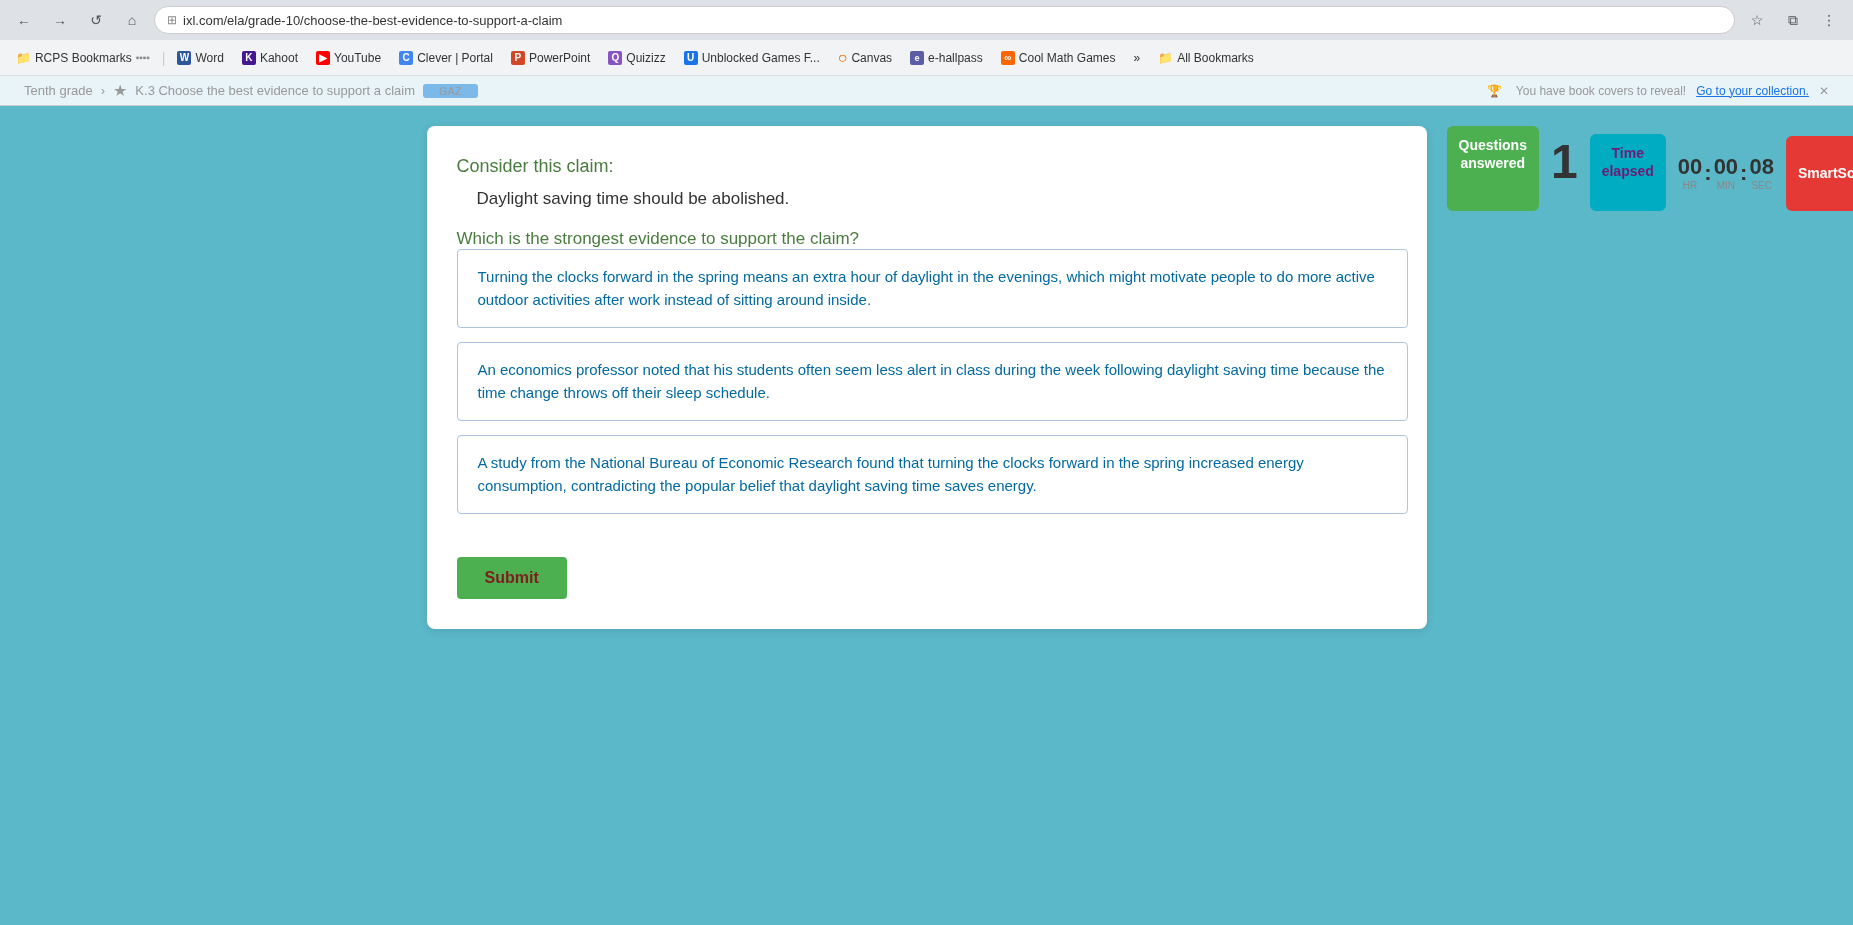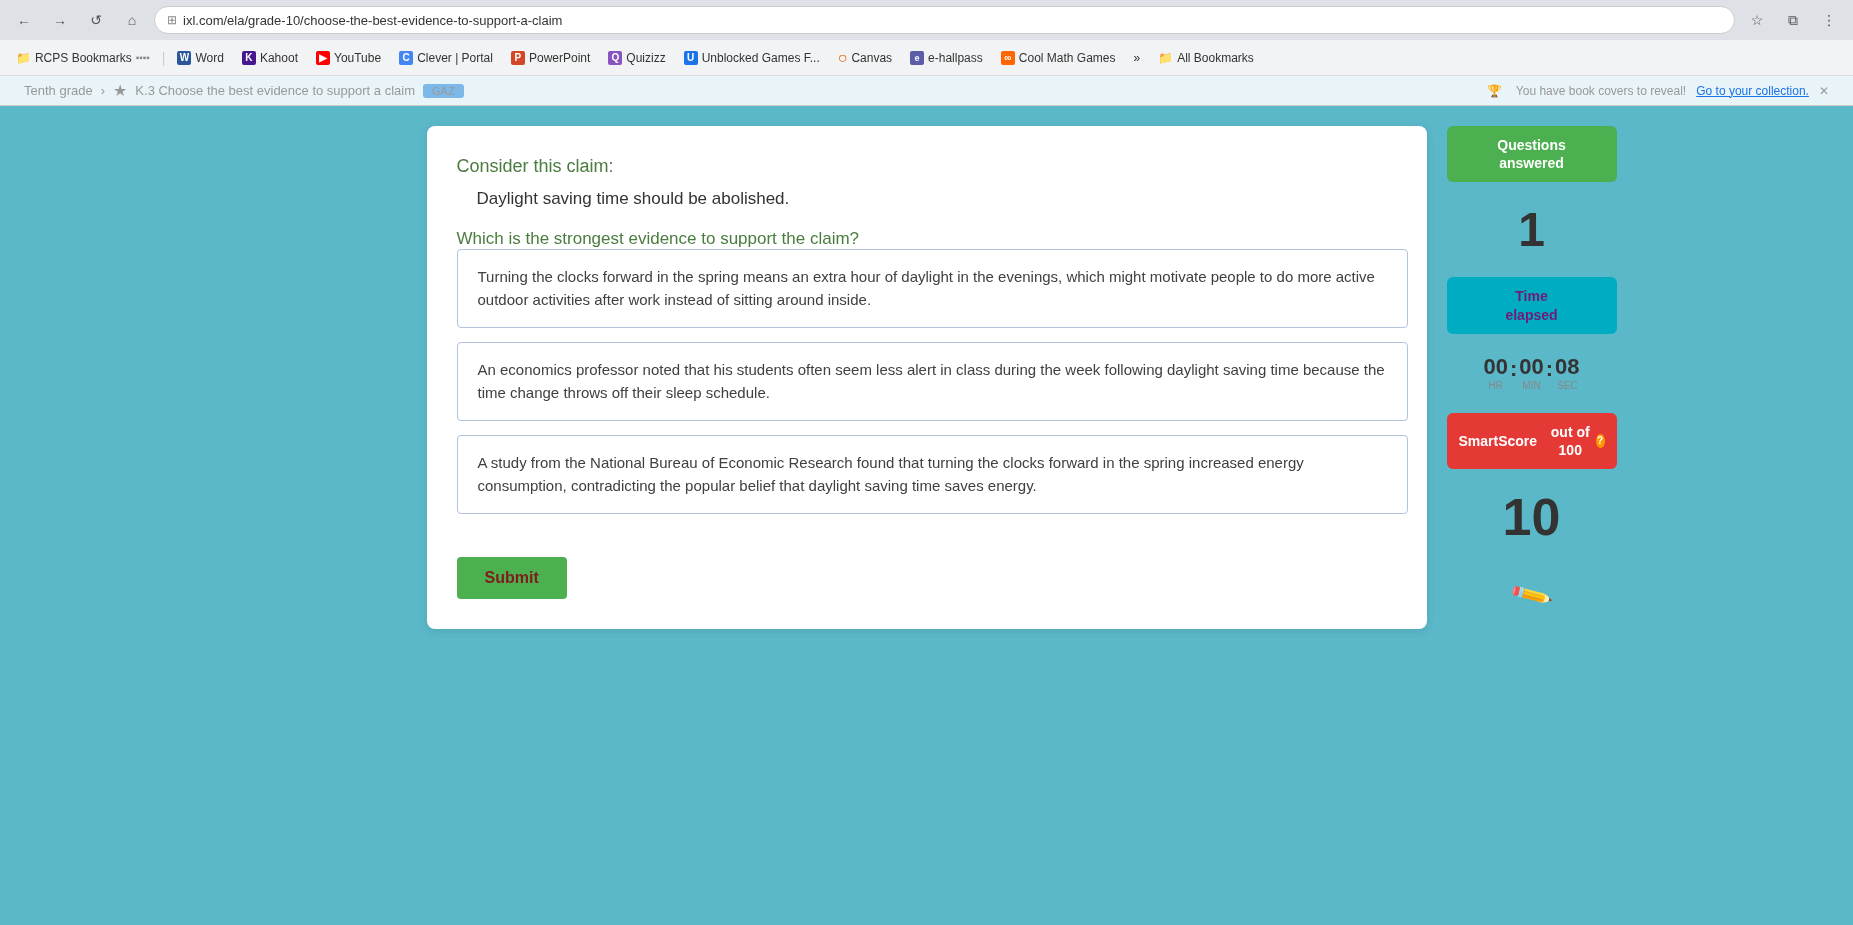--- a/index.html
+++ b/index.html
@@ -125,21 +125,21 @@
       color: #555;
       border-bottom: 1px solid #ccc;
     }
     .breadcrumb-bar span { margin: 0 4px; color: #999; }
     .breadcrumb-link { color: #555; cursor: pointer; }
     .breadcrumb-current { color: #333; }
     .breadcrumb-badge {
       background: #7cb9e8;
       color: white;
       font-size: 11px;
-      padding: 1px 9px;
+      padding: 1px 16px;
       border-radius: 3px;
       margin-left: 6px;
     }
 
     .breadcrumb-notification {
       margin-left: auto;
       color: #555;
       font-size: 12px;
       display: flex;
       align-items: center;
@@ -187,21 +187,21 @@
     }
 
     .answer-option {
       border: 1.5px solid #b0c4de;
       border-radius: 4px;
       padding: 16px 20px;
       margin-bottom: 14px;
       cursor: pointer;
       background: white;
       font-size: 15px;
-      color: #404040;
+      color: #0369a1;
       line-height: 1.5;
     }
 
     .submit-btn {
       background: #4caf50;
       color: #7f1d1d;
       border: none;
       padding: 12px 28px;
       font-size: 16px;
       border-radius: 4px;
@@ -219,21 +219,21 @@
       cursor: pointer;
     }
 
     
     .right-sidebar {
       position: absolute;
       right: -190px;
       top: 0;
       width: 170px;
       display: flex;
-      flex-direction: column;
+      flex-direction: row;
       gap: 12px;
     }
 
     .questions-answered-box {
       background: #4caf50;
       color: white;
       text-align: center;
       padding: 10px 12px;
       border-radius: 6px;
       font-size: 14px;
@@ -259,20 +259,21 @@
       font-weight: bold;
       line-height: 1.3;
       margin-top: 8px;
     }
 
     .timer-display {
       display: flex;
       justify-content: center;
       gap: 2px;
       margin-top: 8px;
+      align-items: center;
     }
     .timer-unit {
       text-align: center;
     }
     .timer-num {
       font-size: 22px;
       font-weight: bold;
       color: #333;
     }
     .timer-label {

